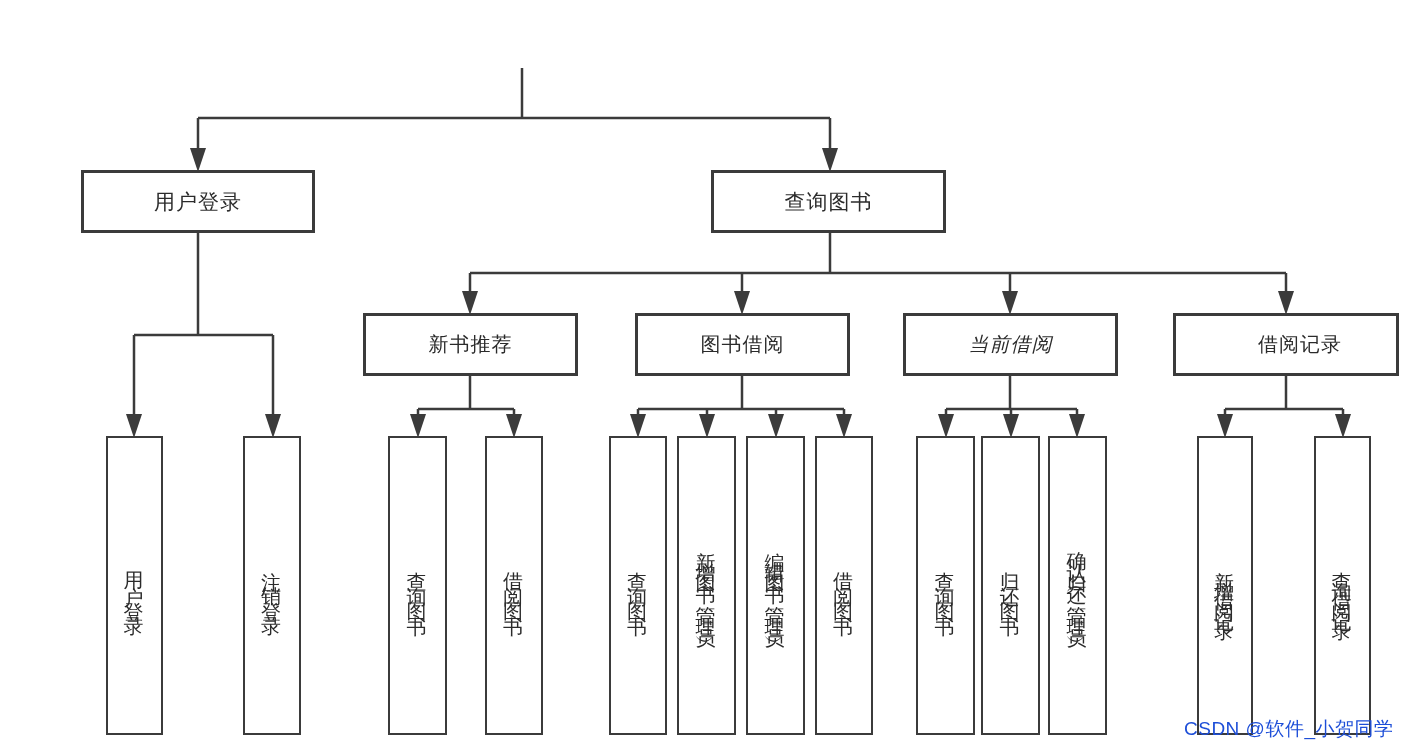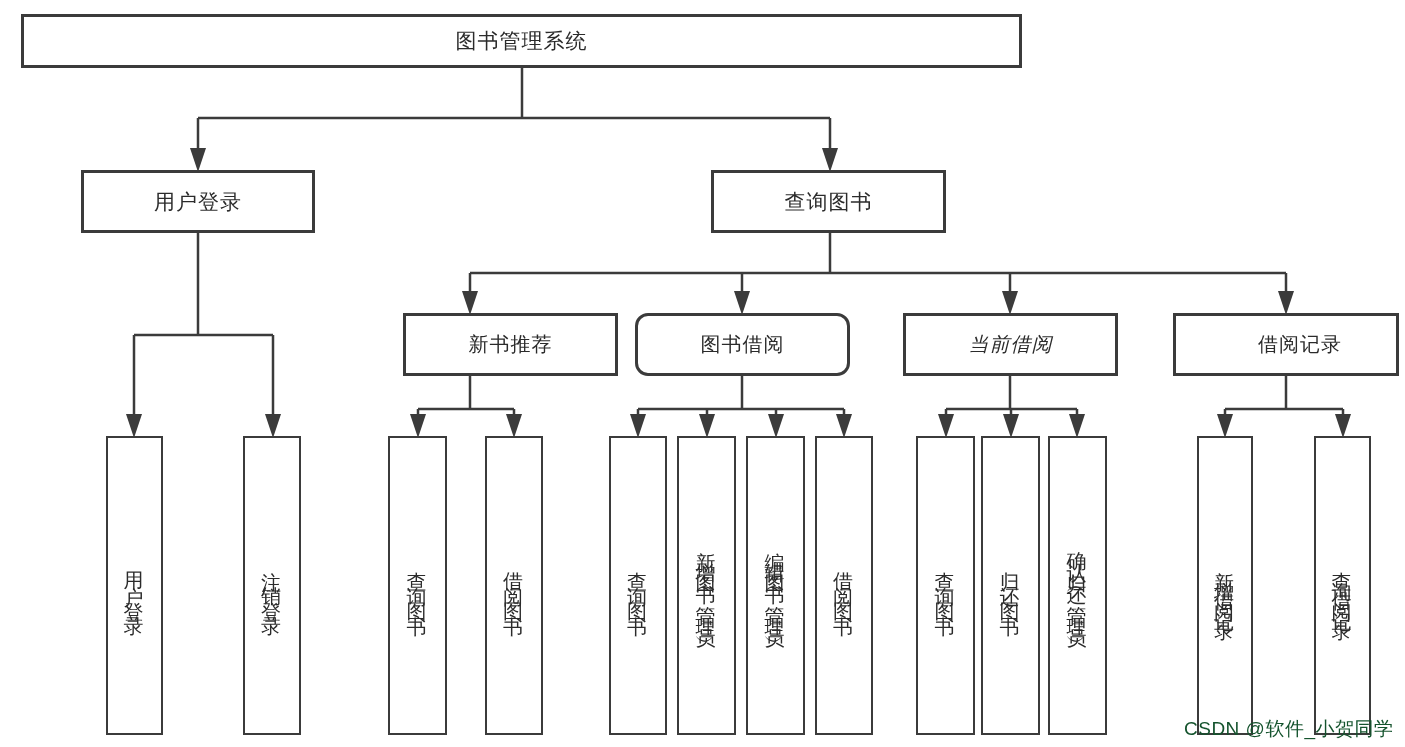--- a/index.html
+++ b/index.html
@@ -34,21 +34,21 @@
     letter-spacing:15px;
     z-index:2;
     overflow:hidden;
   }
   .leaf.mid{letter-spacing:10px;}
   .leaf.long{letter-spacing:11px;}
   #watermark{
     position:absolute;
     left:1184px;top:716px;
     font-size:19px;
-    color:#14532d;
+    color:#1d4ed8;
     letter-spacing:0.5px;
     white-space:nowrap;
     z-index:5;
   }
 </style>
 </head>
 <body>
 
 <div id="canvas">
 
@@ -111,27 +111,26 @@
       <polygon points="768,414 784,414 776,438"></polygon>
       <polygon points="836,414 852,414 844,438"></polygon>
       <polygon points="938,414 954,414 946,438"></polygon>
       <polygon points="1003,414 1019,414 1011,438"></polygon>
       <polygon points="1069,414 1085,414 1077,438"></polygon>
       <polygon points="1217,414 1233,414 1225,438"></polygon>
       <polygon points="1335,414 1351,414 1343,438"></polygon>
     </g>
   </svg>
 
-  <div class="box" style="left:21px;top:14px;width:1001px;height:54px;">图书管理系统</div>
 
   <div class="box" style="left:81px;top:170px;width:234px;height:63px;">用户登录</div>
   <div class="box" style="left:711px;top:170px;width:235px;height:63px;">查询图书</div>
 
-  <div class="box" style="left:363px;top:313px;width:215px;height:63px;font-size:20px;margin-left:40px;">新书推荐</div>
-  <div class="box" style="left:635px;top:313px;width:215px;height:63px;font-size:20px;border-radius:13px;">图书借阅</div>
+  <div class="box" style="left:363px;top:313px;width:215px;height:63px;font-size:20px;">新书推荐</div>
+  <div class="box" style="left:635px;top:313px;width:215px;height:63px;font-size:20px;">图书借阅</div>
   <div class="box" style="left:903px;top:313px;width:215px;height:63px;font-size:20px;font-style:italic;">当前借阅</div>
   <div class="box" style="left:1173px;top:313px;width:226px;height:63px;font-size:20px;padding-left:28px;">借阅记录</div>
 
   <div class="leaf" style="left:106px;width:57px;">用户登录</div>
   <div class="leaf" style="left:243px;width:58px;">注销登录</div>
   <div class="leaf" style="left:388px;width:59px;">查询图书</div>
   <div class="leaf" style="left:485px;width:58px;">借阅图书</div>
   <div class="leaf" style="left:609px;width:58px;">查询图书</div>
   <div class="leaf long" style="left:677px;width:59px;">新增图书（管理员）</div>
   <div class="leaf long" style="left:746px;width:59px;">编辑图书（管理员）</div>

